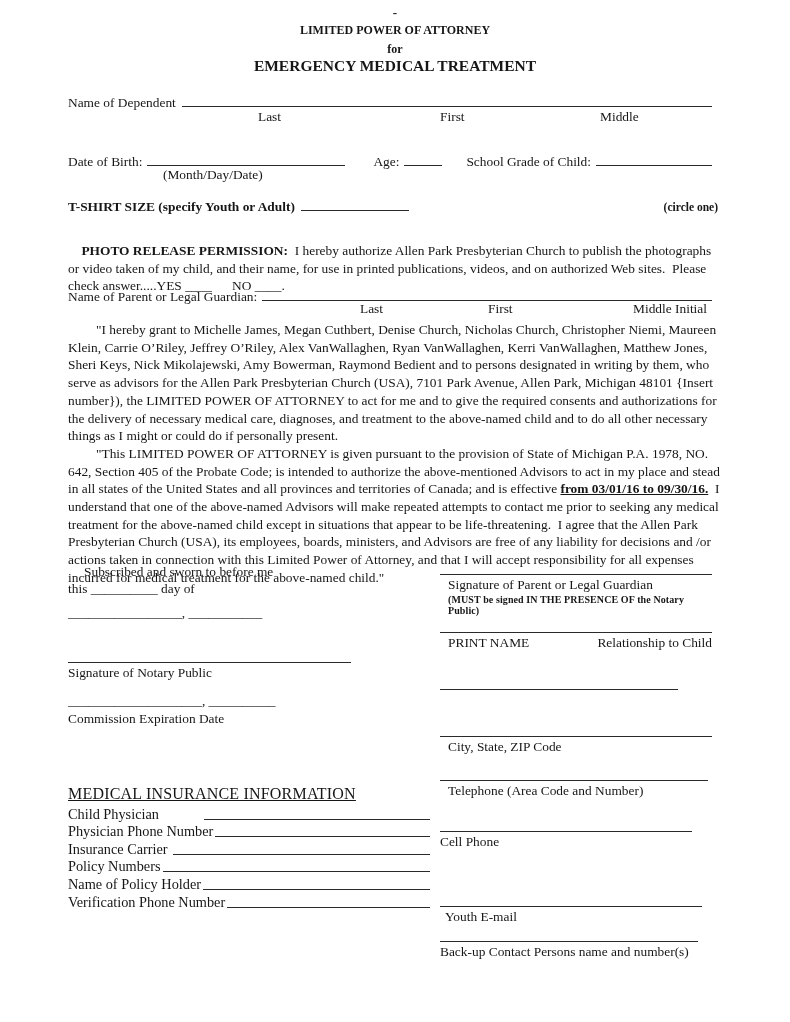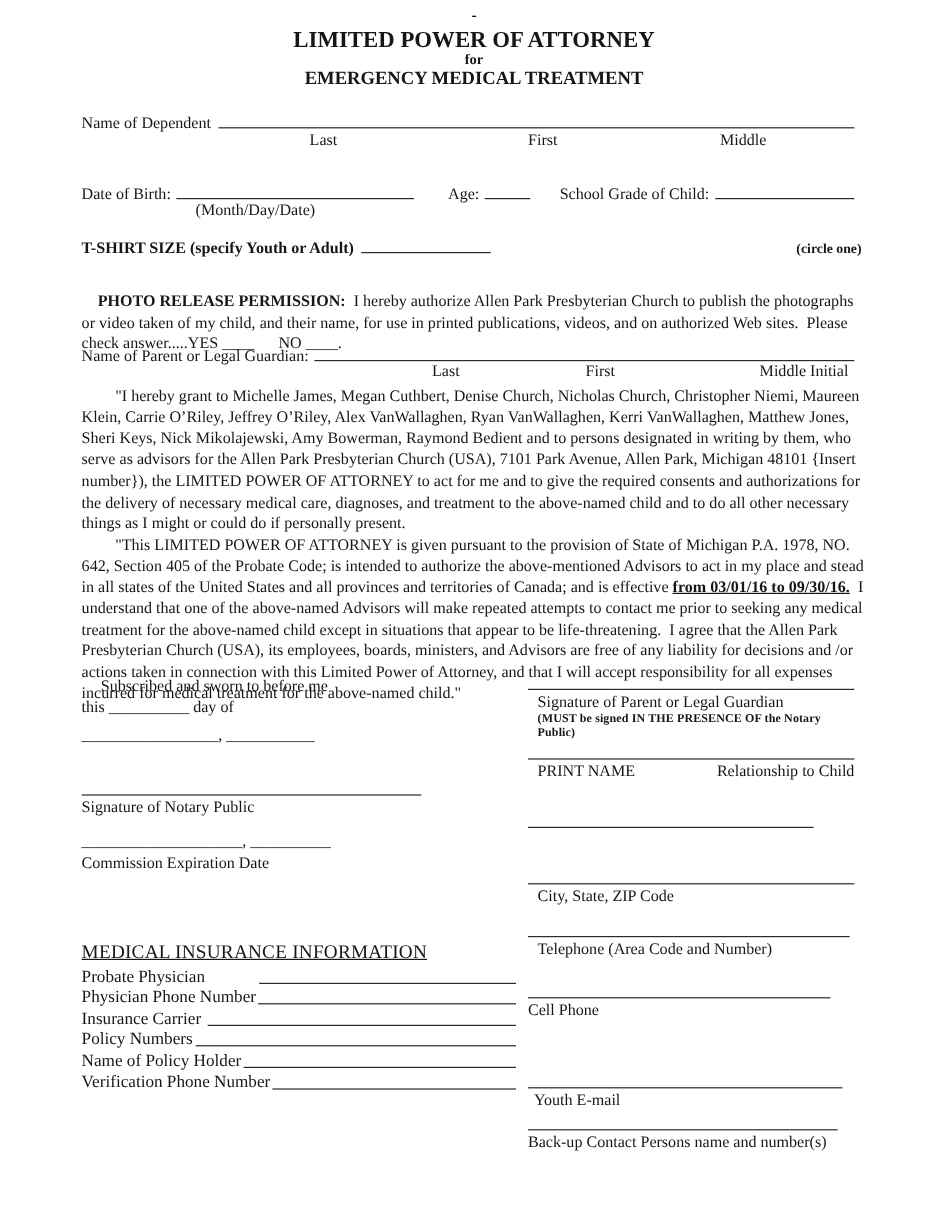--- a/index.html
+++ b/index.html
@@ -30,21 +30,21 @@
   .rul{flex:1;border-bottom:1px solid #2a2a2a;margin-left:2px;margin-bottom:3px;}
   .rul.tab{margin-left:45px;}
   .pre{white-space:pre-wrap;}
 </style>
 </head>
 <body>
 
 <div class="page">
 
   <div class="abs center b" style="top:5px;font-size:13px;">-</div>
-  <div class="abs center b" style="top:23px;font-size:19px;">LIMITED POWER OF ATTORNEY</div>
+  <div class="abs center b" style="top:23px;font-size:12px;">LIMITED POWER OF ATTORNEY</div>
   <div class="abs center b" style="top:42px;font-size:12px;">for</div>
   <div class="abs center b" style="top:57px;font-size:15.5px;">EMERGENCY MEDICAL TREATMENT</div>
 
   <div class="abs flexrow" style="top:92px;left:68px;width:644px;">
     <span>Name of Dependent</span>
     <span class="iul grow" style="margin-left:6px;"></span>
   </div>
   <div class="abs" style="top:109px;left:0;width:790px;">
     <span class="abs" style="left:258px;">Last</span>
     <span class="abs" style="left:440px;">First</span>
@@ -135,21 +135,21 @@
   </div>
 
   <div class="fgroup" style="top:941px;width:272px;">
     <div class="fline" style="width:258px;"></div>
     <div class="flabel" style="padding-left:0;">Back-up Contact Persons name and number(s)</div>
   </div>
 
   <div class="abs mhead" style="top:785px;left:68px;">MEDICAL INSURANCE INFORMATION</div>
   <div class="abs" style="top:805px;left:68px;">
     <div class="mrow">
-      <span>Probate Physician</span>
+      <span>Child Physician</span>
       <span class="rul tab"></span>
     </div>
     <div class="mrow">
       <span>Physician Phone Number</span>
       <span class="rul"></span>
     </div>
     <div class="mrow">
       <span>Insurance Carrier</span>
       <span class="rul" style="margin-left:5px;"></span>
     </div>

